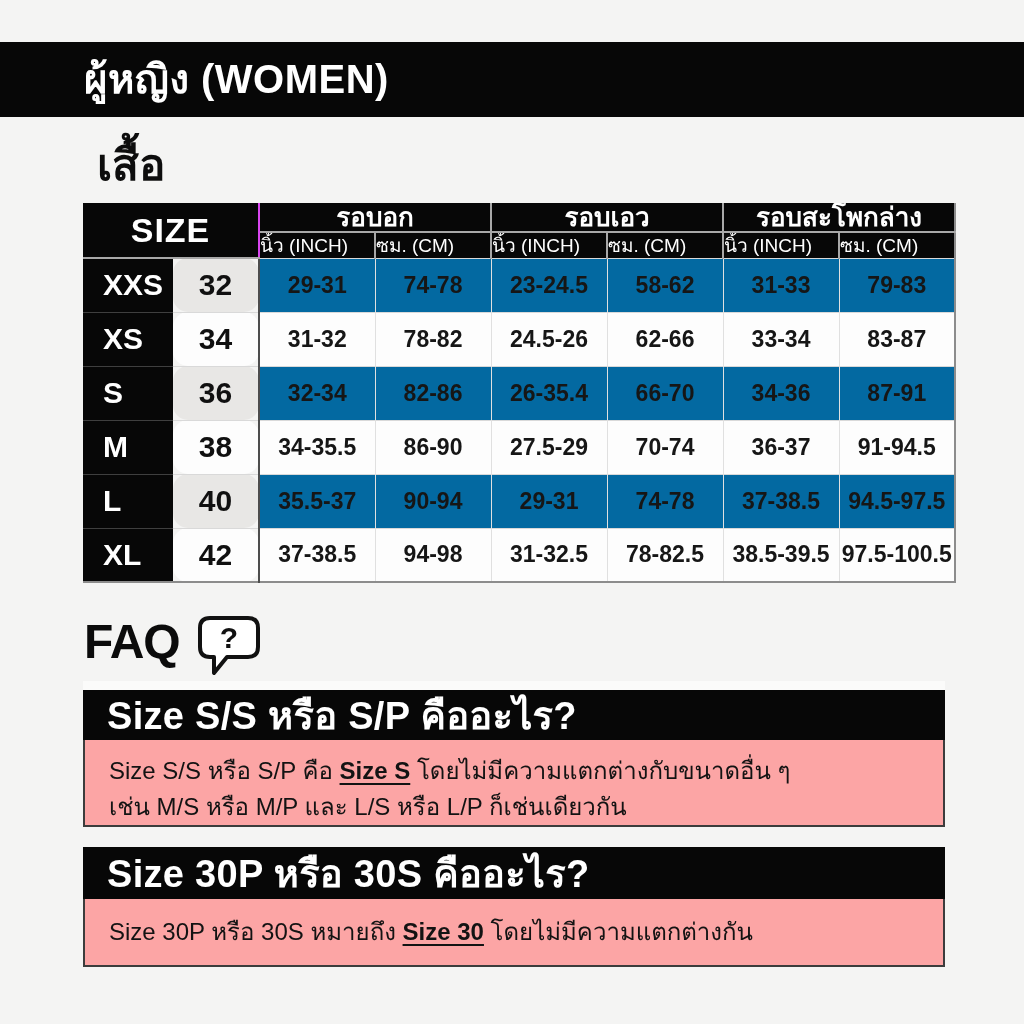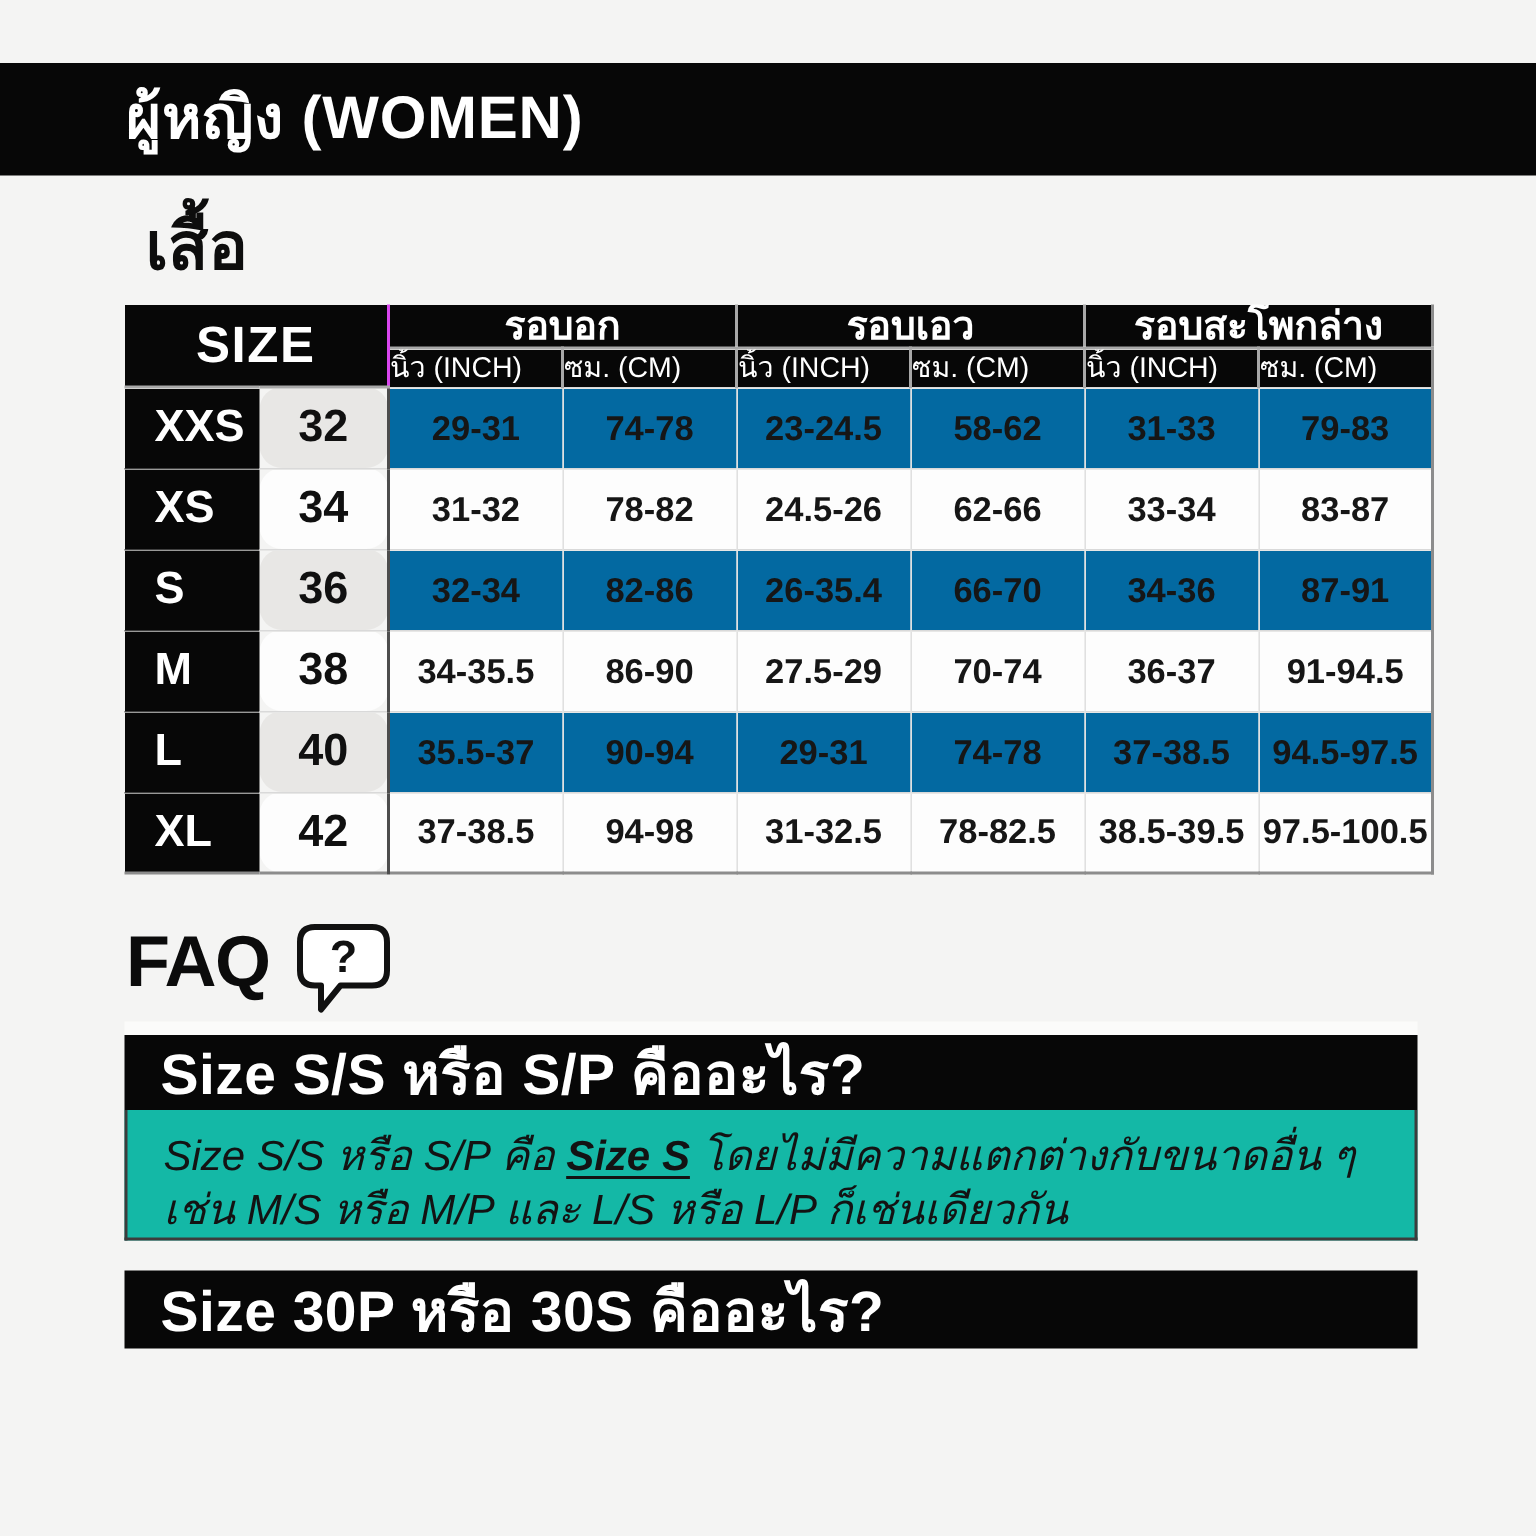--- a/index.html
+++ b/index.html
@@ -84,22 +84,22 @@
   
   .top-strip {
     position:absolute; left:83px; top:681px; width:862px; height:9px; background:#fbfbfa;
   }
   .faq-box { position:absolute; left:83px; width:862px; }
   .faq-box .qbar {
     background:#070707; color:#fff; font-weight:bold; font-size:38px;
     display:flex; align-items:center; padding-left:24px; letter-spacing:.3px;
   }
   .faq-box .abody {
-    background:#14b8a6; border:2px solid #3c3c3c; border-top:none;
-    font-size:28px; color:#131313; padding-left:24px; padding-right:16px;font-style:italic;
+    background:#fca5a5; border:2px solid #3c3c3c; border-top:none;
+    font-size:24px; color:#131313; padding-left:24px; padding-right:16px;
   }
   #faq-box-1 { top:690px; }
   #faq-box-1 .qbar { height:50px; }
   #faq-box-1 .abody { height:87px; padding-top:13px; line-height:36px; }
   #faq-box-2 { top:847px; }
   #faq-box-2 .qbar { height:52px; }
   #faq-box-2 .abody { height:68px; padding-top:17px; line-height:32px; }
   .hl {
     font-weight:bold; text-decoration:underline;
     text-decoration-thickness:2px; text-underline-offset:4px;
@@ -221,15 +221,18 @@
   <div class="faq-box" id="faq-box-1">
     <div class="qbar">Size S/S หรือ S/P คืออะไร?</div>
     <div class="abody">
       <span>Size S/S หรือ S/P คือ </span><span class="hl">Size S</span><span> โดยไม่มีความแตกต่างกับขนาดอื่น ๆ</span><br>
       <span>เช่น M/S หรือ M/P และ L/S หรือ L/P ก็เช่นเดียวกัน</span>
     </div>
   </div>
 
   <div class="faq-box" id="faq-box-2">
     <div class="qbar">Size 30P หรือ 30S คืออะไร?</div>
+    <div class="abody">
+      <span>Size 30P หรือ 30S หมายถึง </span><span class="hl">Size 30</span><span> โดยไม่มีความแตกต่างกัน</span>
+    </div>
   </div>
 
 </div>
 
 </body></html>

